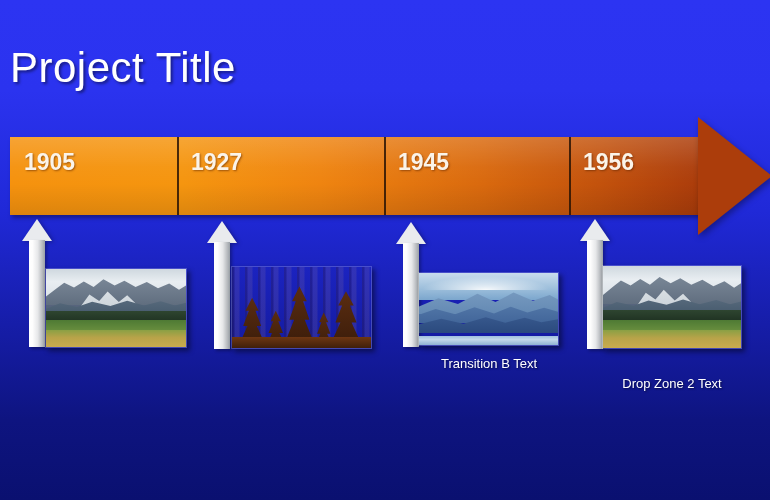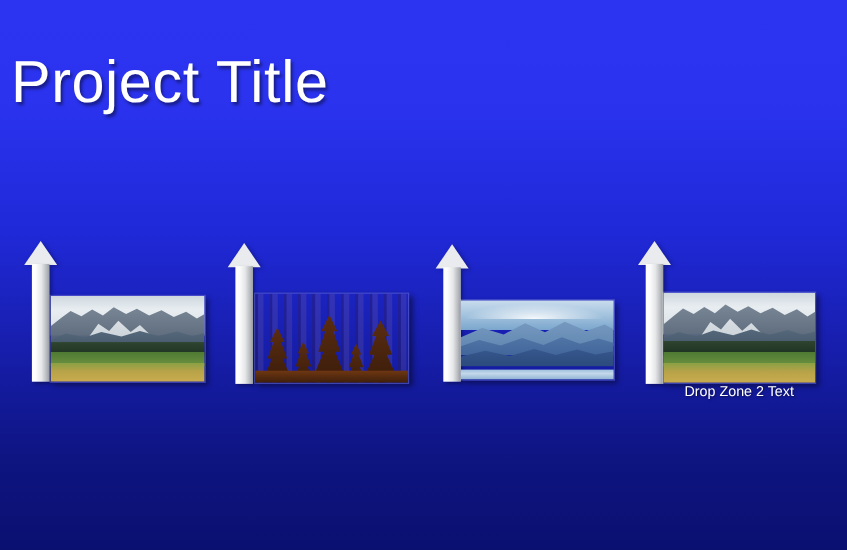--- a/index.html
+++ b/index.html
@@ -20,21 +20,21 @@
         #161da8 65%,
         #0e1480 84%,
         #0a1070 100%);
   }
 
   
   #title {
     position: absolute;
     left: 10px;
     top: 44px;
-    font-size: 54px;
+    font-size: 42px;
     font-weight: 400;
     color: #ffffff;
     letter-spacing: 0.5px;
     text-shadow: 2px 2px 3px rgba(0,0,0,0.45);
     white-space: nowrap;
   }
 
   
   #timeline {
     position: absolute;
@@ -199,20 +199,33 @@
     white-space: nowrap;
   }
 </style>
 </head>
 <body>
 
 <div id="slide">
 
   <div id="title">Project Title</div>
 
+  <div id="timeline">
+    <div class="bar-body"></div>
+    <div class="arrow-head"></div>
+
+    <div class="seg-divider" style="left:167px;"></div>
+    <div class="seg-divider" style="left:374px;"></div>
+    <div class="seg-divider" style="left:559px;"></div>
+
+    <div class="year" style="left:14px;">1905</div>
+    <div class="year" style="left:181px;">1927</div>
+    <div class="year" style="left:388px;">1945</div>
+    <div class="year" style="left:573px;">1956</div>
+  </div>
 
   <div class="up-arrow" style="left:22px; top:219px; height:128px;">
     <div class="head"></div>
     <div class="shaft" style="height:107px;"></div>
   </div>
   <div class="photo" style="left:45px; top:268px; width:142px; height:80px;">
     <div class="ph-layer sky-m"></div>
     <div class="ph-layer peak-far"></div>
     <div class="ph-layer peak-snow"></div>
     <div class="ph-layer ridge-mid"></div>
@@ -241,29 +254,30 @@
     <div class="shaft" style="height:104px;"></div>
   </div>
   <div class="photo" style="left:418px; top:272px; width:141px; height:74px;">
     <div class="ph-layer bsky"></div>
     <div class="ph-layer bglow"></div>
     <div class="ph-layer bridge1"></div>
     <div class="ph-layer bridge2"></div>
     <div class="ph-layer bridge3"></div>
     <div class="ph-layer blake"></div>
   </div>
+  <div class="caption" style="left:398px; top:356px; width:182px;">Transition B Text</div>
 
   <div class="up-arrow" style="left:580px; top:219px; height:130px;">
     <div class="head"></div>
     <div class="shaft" style="height:109px;"></div>
   </div>
   <div class="photo" style="left:602px; top:265px; width:140px; height:84px;">
     <div class="ph-layer sky-m"></div>
     <div class="ph-layer peak-far"></div>
     <div class="ph-layer peak-snow"></div>
     <div class="ph-layer ridge-mid"></div>
     <div class="ph-layer treeline"></div>
     <div class="ph-layer field-g"></div>
     <div class="ph-layer field-y"></div>
   </div>
-  <div class="caption" style="left:581px; top:348px; width:182px;">Drop Zone 2 Text</div>
+  <div class="caption" style="left:581px; top:376px; width:182px;">Drop Zone 2 Text</div>
 
 </div>
 
 </body></html>

